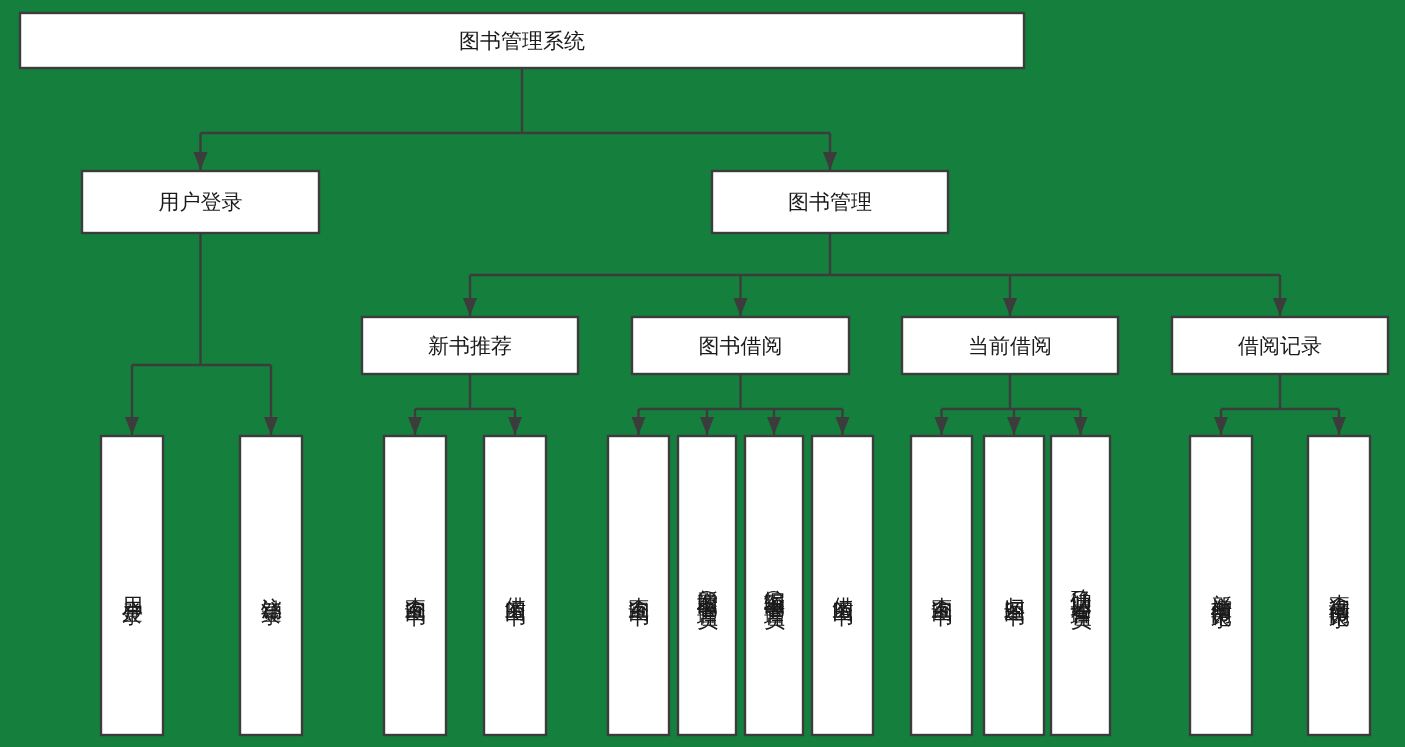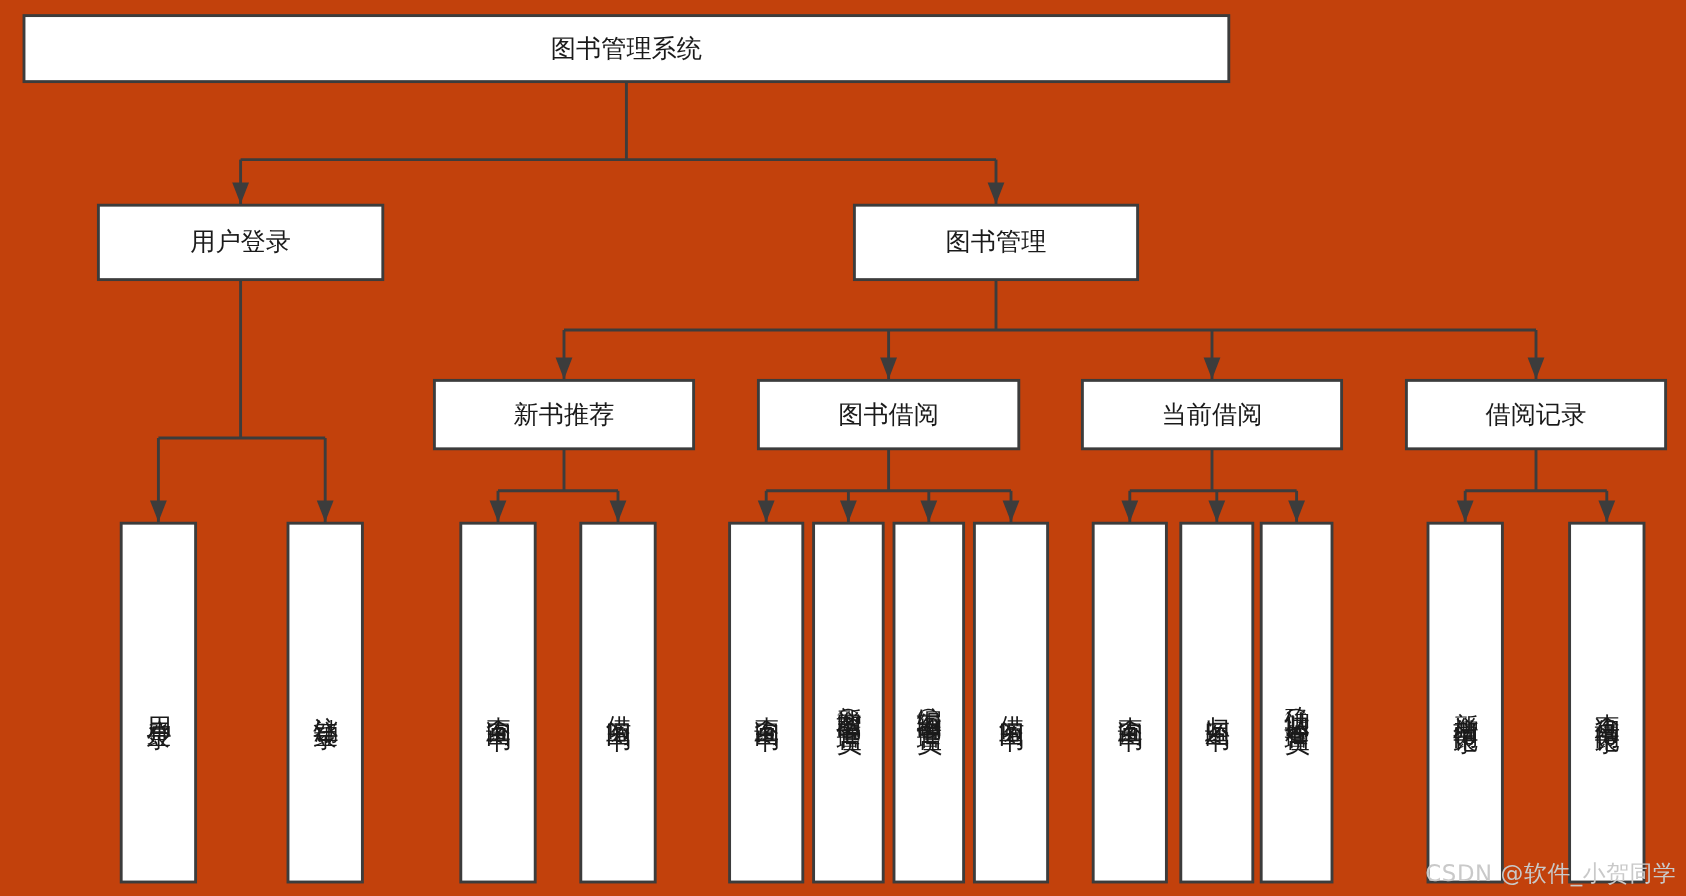--- a/index.html
+++ b/index.html
@@ -11,21 +11,21 @@
   body {
     width: 1405px;
     height: 747px;
     font-family: "DejaVu Sans", "Liberation Sans", sans-serif;
     overflow: hidden;
   }
   #diagram-root {
     position: relative;
     width: 1405px;
     height: 747px;
-    background: #c2410c;
+    background: #15803d;
   }
   svg#tree-svg {
     position: absolute;
     left: 0;
     top: 0;
     width: 1405px;
     height: 747px;
     display: block;
   }
   .node-box {
@@ -181,15 +181,14 @@
       <div class="leaf-label" style="left: 678px; top: 436px; width: 58px; height: 299px;">新增图书（管理员）</div>
       <div class="leaf-label" style="left: 745px; top: 436px; width: 58px; height: 299px;">编辑图书（管理员）</div>
       <div class="leaf-label" style="left: 812px; top: 436px; width: 61px; height: 299px;">借阅图书</div>
       <div class="leaf-label" style="left: 911px; top: 436px; width: 61px; height: 299px;">查询图书</div>
       <div class="leaf-label" style="left: 984px; top: 436px; width: 60px; height: 299px;">归还图书</div>
       <div class="leaf-label" style="left: 1051px; top: 436px; width: 59px; height: 299px;">确认归还（管理员）</div>
       <div class="leaf-label" style="left: 1190px; top: 436px; width: 62px; height: 299px;">新增借阅记录</div>
       <div class="leaf-label" style="left: 1308px; top: 436px; width: 62px; height: 299px;">查询借阅记录</div>
     </div>
 
-  <div class="watermark">CSDN @软件_小贺同学</div>
 
 </div>
 
 </body></html>

